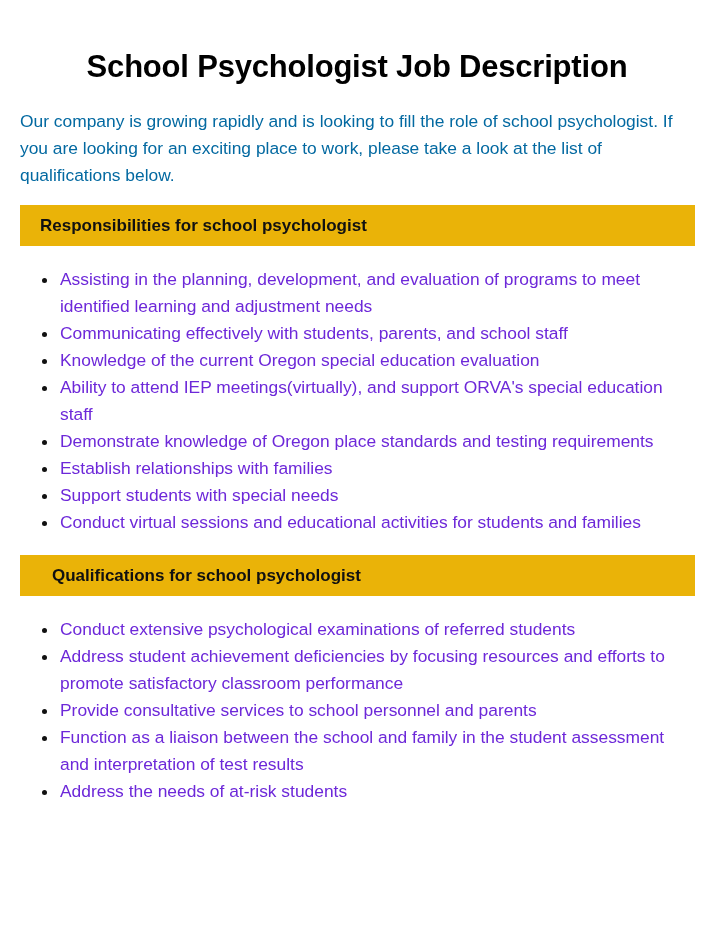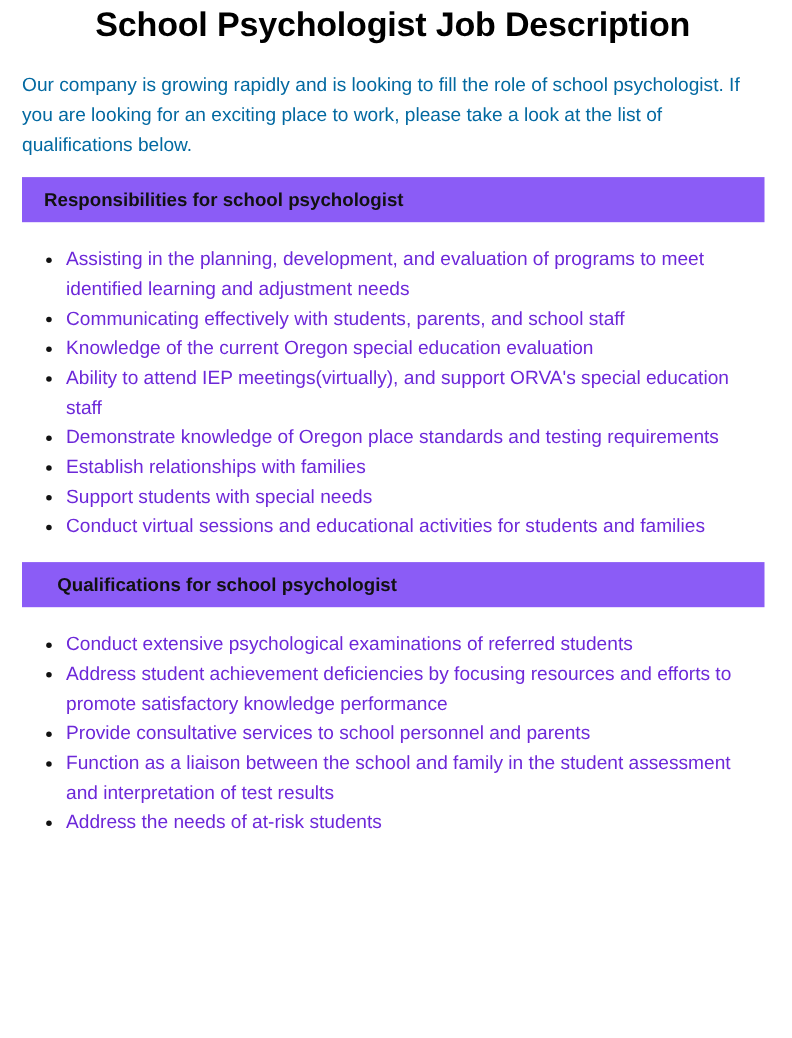--- a/index.html
+++ b/index.html
@@ -11,39 +11,40 @@
       width: 720px;
       height: 944px;
       overflow: hidden;
       font-family: "Liberation Sans", sans-serif;
       color: #111111;
     }
     .page {
       padding: 0 26px 0 20px;
       box-sizing: border-box;
       width: 720px;
+      margin-top: 44px;
     }
     h1 {
       margin: 0;
       padding-top: 3px;
       font-size: 31px;
       font-weight: bold;
       text-align: center;
       line-height: 40px;
       letter-spacing: -0.2px;
       color: #000;
     }
     .intro {
       margin: 21px 0 0 0;
       font-size: 17.4px;
       line-height: 27px;
       color: #0369a1;
     }
     .section-header {
-      background: #8b5cf6;
+      background: #eab308;
       margin-top: 16px;
       height: 41px;
       display: flex;
       align-items: center;
       padding-left: 20px;
       font-size: 17px;
       font-weight: bold;
       color: #111;
       width: 675px;
       box-sizing: border-box;
@@ -87,18 +88,18 @@
     <li>Ability to attend IEP meetings(virtually), and support ORVA's special education staff</li>
     <li>Demonstrate knowledge of Oregon place standards and testing requirements</li>
     <li>Establish relationships with families</li>
     <li>Support students with special needs</li>
     <li>Conduct virtual sessions and educational activities for students and families</li>
   </ul>
 
   <div class="section-header sec2">Qualifications for school psychologist</div>
   <ul>
     <li>Conduct extensive psychological examinations of referred students</li>
-    <li>Address student achievement deficiencies by focusing resources and efforts to promote satisfactory knowledge performance</li>
+    <li>Address student achievement deficiencies by focusing resources and efforts to promote satisfactory classroom performance</li>
     <li>Provide consultative services to school personnel and parents</li>
     <li>Function as a liaison between the school and family in the student assessment and interpretation of test results</li>
     <li>Address the needs of at-risk students</li>
   </ul>
 </div>
 
 </body></html>

